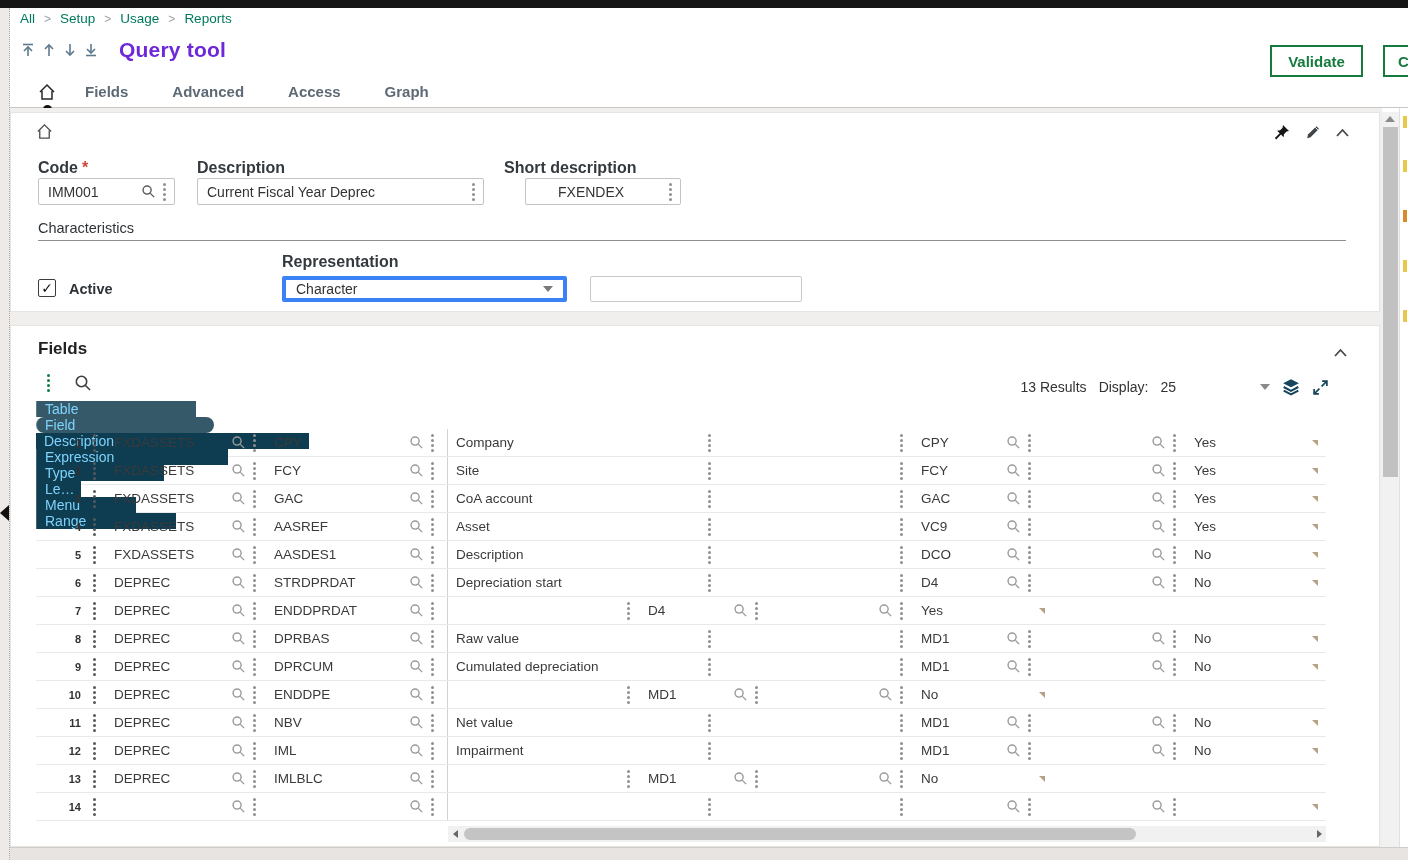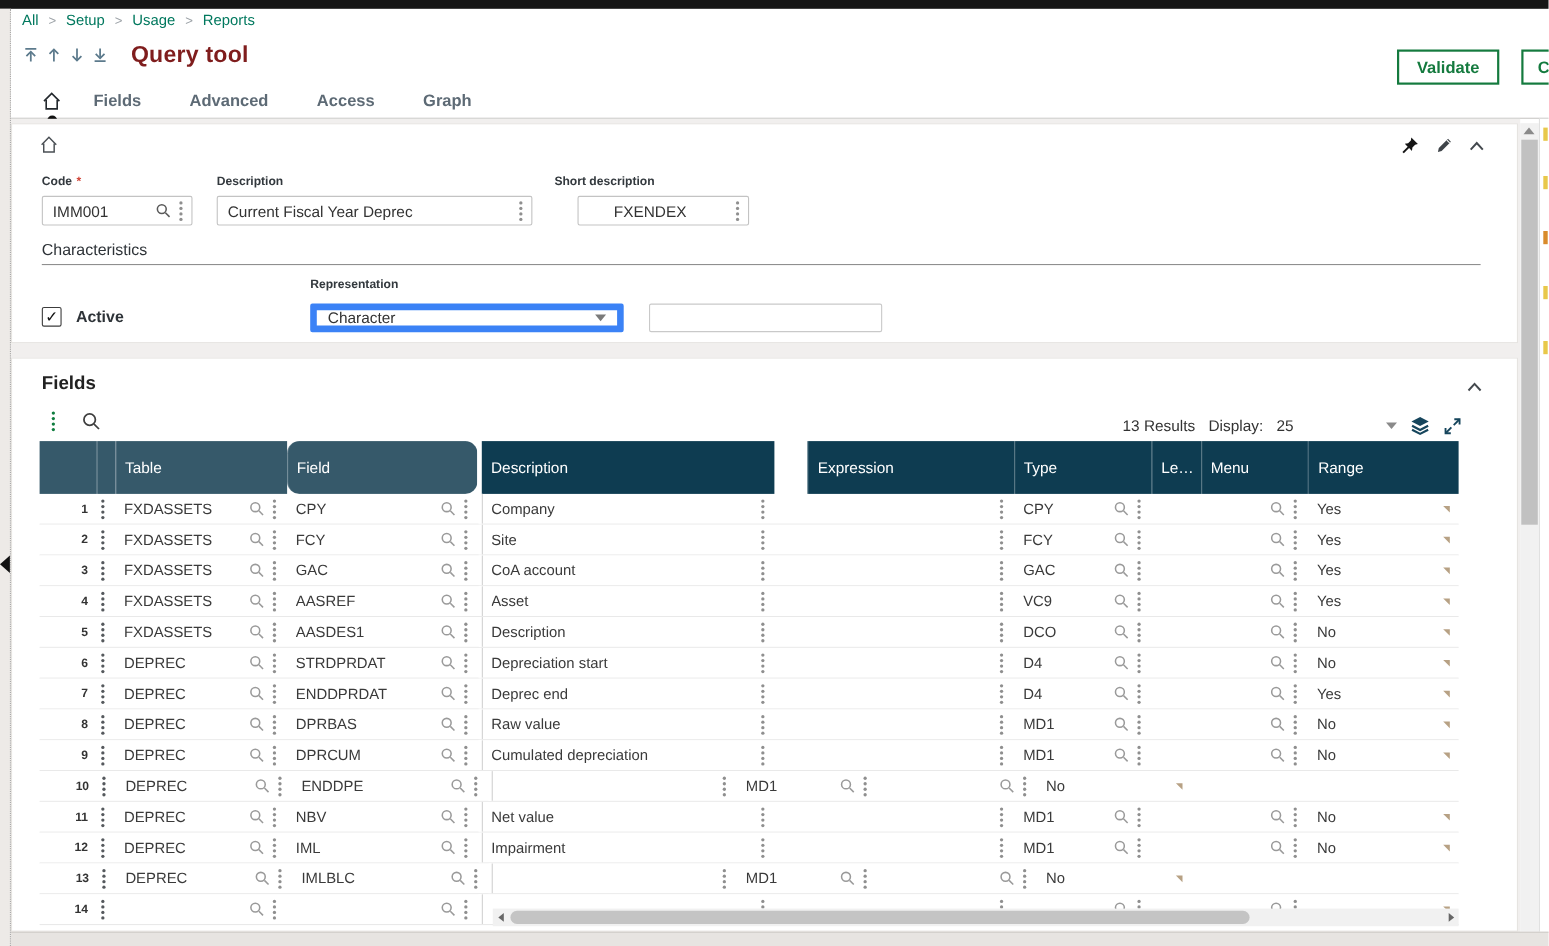--- a/index.html
+++ b/index.html
@@ -18,21 +18,21 @@
     border-top:8px solid transparent; border-bottom:8px solid transparent;
     border-right:9px solid #111; }
 
   
   .breadcrumb { left:20px; top:11px; font-size:13.5px; color:#00785e; display:flex; gap:9px; align-items:center;}
   .breadcrumb a { color:#00785e; text-decoration:none; cursor:pointer; }
   .crumb-sep { color:#9aa0a5; font-size:12px; }
   .title-row { left:20px; top:38px; display:flex; align-items:center; gap:6px; }
   .nav-arrows { display:flex; gap:5px; align-items:center; margin-right:14px; }
   .nav-arrows svg { display:block; }
-  .page-title { font-size:21px; font-weight:700; color:#7f1d1d; letter-spacing:.2px; }
+  .page-title { font-size:21px; font-weight:700; color:#6d28d9; letter-spacing:.2px; }
 
   .btn-green { position:absolute; top:45px; height:32px; background:#fff;
     border:2px solid #147a3e; color:#147a3e; font-weight:700; font-size:15px;
     display:flex; align-items:center; justify-content:center; cursor:pointer;
     font-family:inherit; }
   .btn-validate { left:1270px; width:93px; }
   .btn-partial { left:1383px; width:84px; justify-content:flex-start; padding-left:13px; }
 
   
   .tabbar { left:10px; top:80px; width:1398px; height:28px; border-bottom:1px solid #c9c7c5; background:#fff; }
@@ -46,21 +46,21 @@
 
   .panel { position:absolute; background:#fff; border:1px solid #e6e4e1; }
   .panel1 { left:10px; top:112px; width:1370px; height:200px; }
   .panel2 { left:10px; top:325px; width:1370px; height:522px; }
 
   
   .p1-home { position:absolute; left:24px; top:9px; }
   .p1-icons { position:absolute; right:29px; top:11px; display:flex; gap:14px; align-items:center; }
   .p1-icons span { cursor:pointer; display:inline-flex; }
 
-  .fld-label { position:absolute; font-size:11px; font-weight:700; color:#33393e; }
+  .fld-label { position:absolute; font-size:16px; font-weight:700; color:#33393e; }
   .req { color:#d04437; margin-left:4px; font-weight:700; }
   .inputbox { position:absolute; height:27px; border:1px solid #c3c3c3; border-radius:2px;
     background:#fff; display:flex; align-items:center; padding:0 6px 0 9px; }
   .inputbox .ival { flex:1; font-size:14px; color:#333; border:none; outline:none;
     font-family:inherit; background:transparent; min-width:0; }
   .cellicons { display:inline-flex; align-items:center; gap:5px; margin-left:4px; }
   .kebab { display:inline-flex; flex-direction:column; gap:2px; cursor:pointer; padding:1px 2px; }
   .kebab i { width:3px; height:3px; border-radius:50%; background:#8f8f8f; }
   .kebab.dark i { background:#55595d; }
   .kebab.green i { background:#0f7d3f; }
@@ -68,52 +68,52 @@
   .sec-title { position:absolute; font-size:14.5px; font-weight:700; color:#2e3338; }
   .hr1 { position:absolute; left:27px; top:127px; width:1308px; height:1px; background:#8f8f8f; }
 
   .checkbox { position:absolute; left:27px; top:166px; width:18px; height:18px;
     border:1.5px solid #3c3c3c; border-radius:2px; background:#fff; display:flex;
     align-items:center; justify-content:center; font-size:14px; font-weight:700;
     color:#111; cursor:pointer; line-height:1; }
   .active-label { position:absolute; left:58px; top:168px; font-size:14.5px; font-weight:700; color:#2e3338; }
 
   .selectbox { position:absolute; left:271px; top:163px; width:285px; height:26px;
-    border:6px solid #3b82f6; border-radius:2px; background:#fff; display:flex;
+    border:4px solid #3b82f6; border-radius:2px; background:#fff; display:flex;
     align-items:center; padding:0 10px; cursor:pointer; }
   .selectbox .sval { flex:1; font-size:14px; color:#333; }
   .caret { width:0; height:0; border-left:5px solid transparent; border-right:5px solid transparent;
     border-top:6px solid #7a7a7a; }
   .empty-input { position:absolute; left:579px; top:163px; width:212px; height:26px;
     border:1px solid #c9c9c9; border-radius:2px; background:#fff; font-family:inherit;
     font-size:14px; padding:0 8px; outline:none; }
 
   
   .p2-title { position:absolute; left:27px; top:13px; font-size:17px; font-weight:700; color:#222; }
   .p2-collapse { position:absolute; right:31px; top:18px; cursor:pointer; }
   .p2-toolbar { position:absolute; left:34px; top:47px; display:flex; align-items:center; gap:22px; }
   .results-group { position:absolute; right:50px; top:52px; display:flex; align-items:center; gap:12px;
     font-size:14px; color:#333; }
   .results-group .disp-caret { margin-left:72px; cursor:pointer; }
   .results-group .ticon { cursor:pointer; display:inline-flex; }
 
   
   .ftable { position:absolute; left:25px; top:75px; width:1290px; }
-  .thead { display:flex; height:48px; color:#ffffff; font-size:14px; }
+  .thead { display:flex; height:28px; color:#7dd3fc; font-size:14px;flex-direction:column; }
   .thead .c { display:flex; align-items:center; padding:0 8px; }
   .g1 { background:#36596a; }
   .g2 { background:#0e3c51; }
   .thead .g1 + .g1, .thead .g2 + .g2 { border-left:1px solid rgba(255,255,255,.22); }
   .c-num { width:53px; justify-content:flex-end; }
   .c-handle { width:17px; padding:0 2px !important; }
   .c-table { width:160px; }
   .c-field { width:178px;border-radius:11px; }
   .c-split { width:4px; background:#fff; padding:0 !important; }
   .c-desc { width:273px; }
-  .c-expr { width:192px;margin-left:30px; }
+  .c-expr { width:192px; }
   .c-type { width:128px; }
   .c-le { width:45px; }
   .c-menu { width:100px; }
   .c-range { width:140px; }
 
   .trow { display:flex; height:28px; background:#fff; border-bottom:1px solid #e9e9e9; }
   .trow .c { display:flex; align-items:center; padding:0 8px; font-size:13.5px; color:#3a3a3a; }
   .trow .c-num { font-size:11px; font-weight:700; color:#333; cursor:pointer; }
   .trow .c-split { border-right:1px solid #d2d2d2; }
   .trow .val { flex:1; white-space:nowrap; overflow:hidden; }
@@ -1077,31 +1077,20 @@
                 </span>
         <span class="kebab">
                   <i></i>
                   <i></i>
                   <i></i>
                   <i></i>
                 </span>
       </span>
     </div>
     <div class="c c-split"></div>
-    <div class="c c-desc">
-      <span class="val">Deprec end</span>
-      <span class="right-ics">
-                <span class="kebab">
-                  <i></i>
-                  <i></i>
-                  <i></i>
-                  <i></i>
-                </span>
-              </span>
-    </div>
     <div class="c c-expr">
       <span class="val"></span>
       <span class="right-ics">
                 <span class="kebab">
                   <i></i>
                   <i></i>
                   <i></i>
                   <i></i>
                 </span>
               </span>

